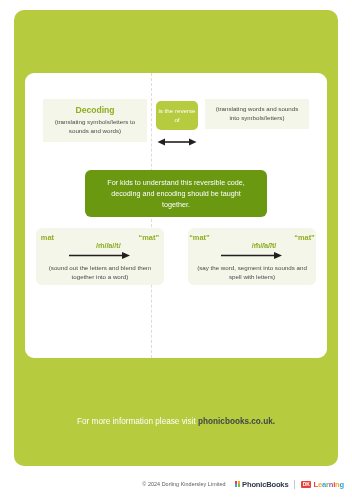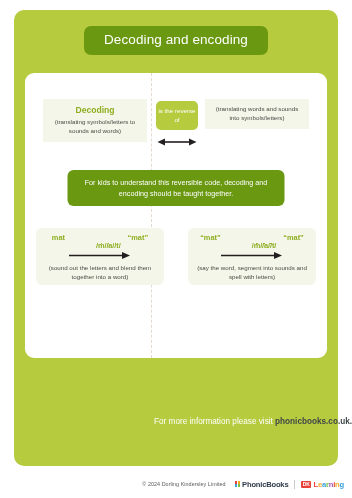--- a/index.html
+++ b/index.html
@@ -137,42 +137,42 @@
     transform: translateX(-50%);
     background: #6a9811;
     color: #ffffff;
     border-radius: 6px;
     text-align: center;
     font-size: 7.2px;
     line-height: 1.55;
     padding: 7px 12px;
     box-sizing: border-box;
   }
-  .banner.b1 { top: 170px; width: 217px; }
+  .banner.b1 { top: 170px; width: 182px; }
   .banner.b2 { top: 309px; width: 182px; padding: 7px 10px; }
 
   
   .ex-box {
     position: absolute;
     top: 228px;
     background: #f4f6e9;
     border-radius: 6px;
     box-sizing: border-box;
     width: 128px;
     height: 57px;
     padding-top: 6px;
   }
   .ex-box.left  { left: 36px; }
   .ex-box.right { left: 188px; }
 
   .ex-line {
     display: flex;
     justify-content: center;
     align-items: flex-start;
-    gap: 7px;
+    gap: 18px;
     height: 14px;
   }
   .ex-word {
     color: #8fae22;
     font-size: 7.4px;
     font-weight: 700;
     line-height: 1.1;
   }
   .phoneme-wrap {
     position: relative;
@@ -217,21 +217,21 @@
     text-align: center;
     padding: 3px 8px 0 8px;
   }
 
   
   .green-footer {
     position: absolute;
     left: 0;
     top: 418px;
     width: 352px;
-    text-align: right;
+    text-align: center;
     color: #ffffff;
     font-size: 8.2px;
     line-height: 1;
   }
   .green-footer .bold {
     font-weight: 700;
     color: #3f4748;
   }
 
   
@@ -318,21 +318,20 @@
   .c4{color:#7ac143;} .c5{color:#9b59b6;} .c6{color:#e8413a;}
   .c7{color:#f5a623;} .c8{color:#3aa3dc;}
 </style>
 </head>
 <body>
 
 <div class="poster">
 
   <div class="green-panel"></div>
 
-  <div class="title-pill">Decoding and encoding</div>
 
   <div class="card"></div>
   <div class="divider"></div>
 
   <div class="row-defs">
 
     <div class="def-box left">
       <div class="def-title">Decoding</div>
       <div class="def-sub">(translating symbols/letters to sounds and words)</div>
     </div>

